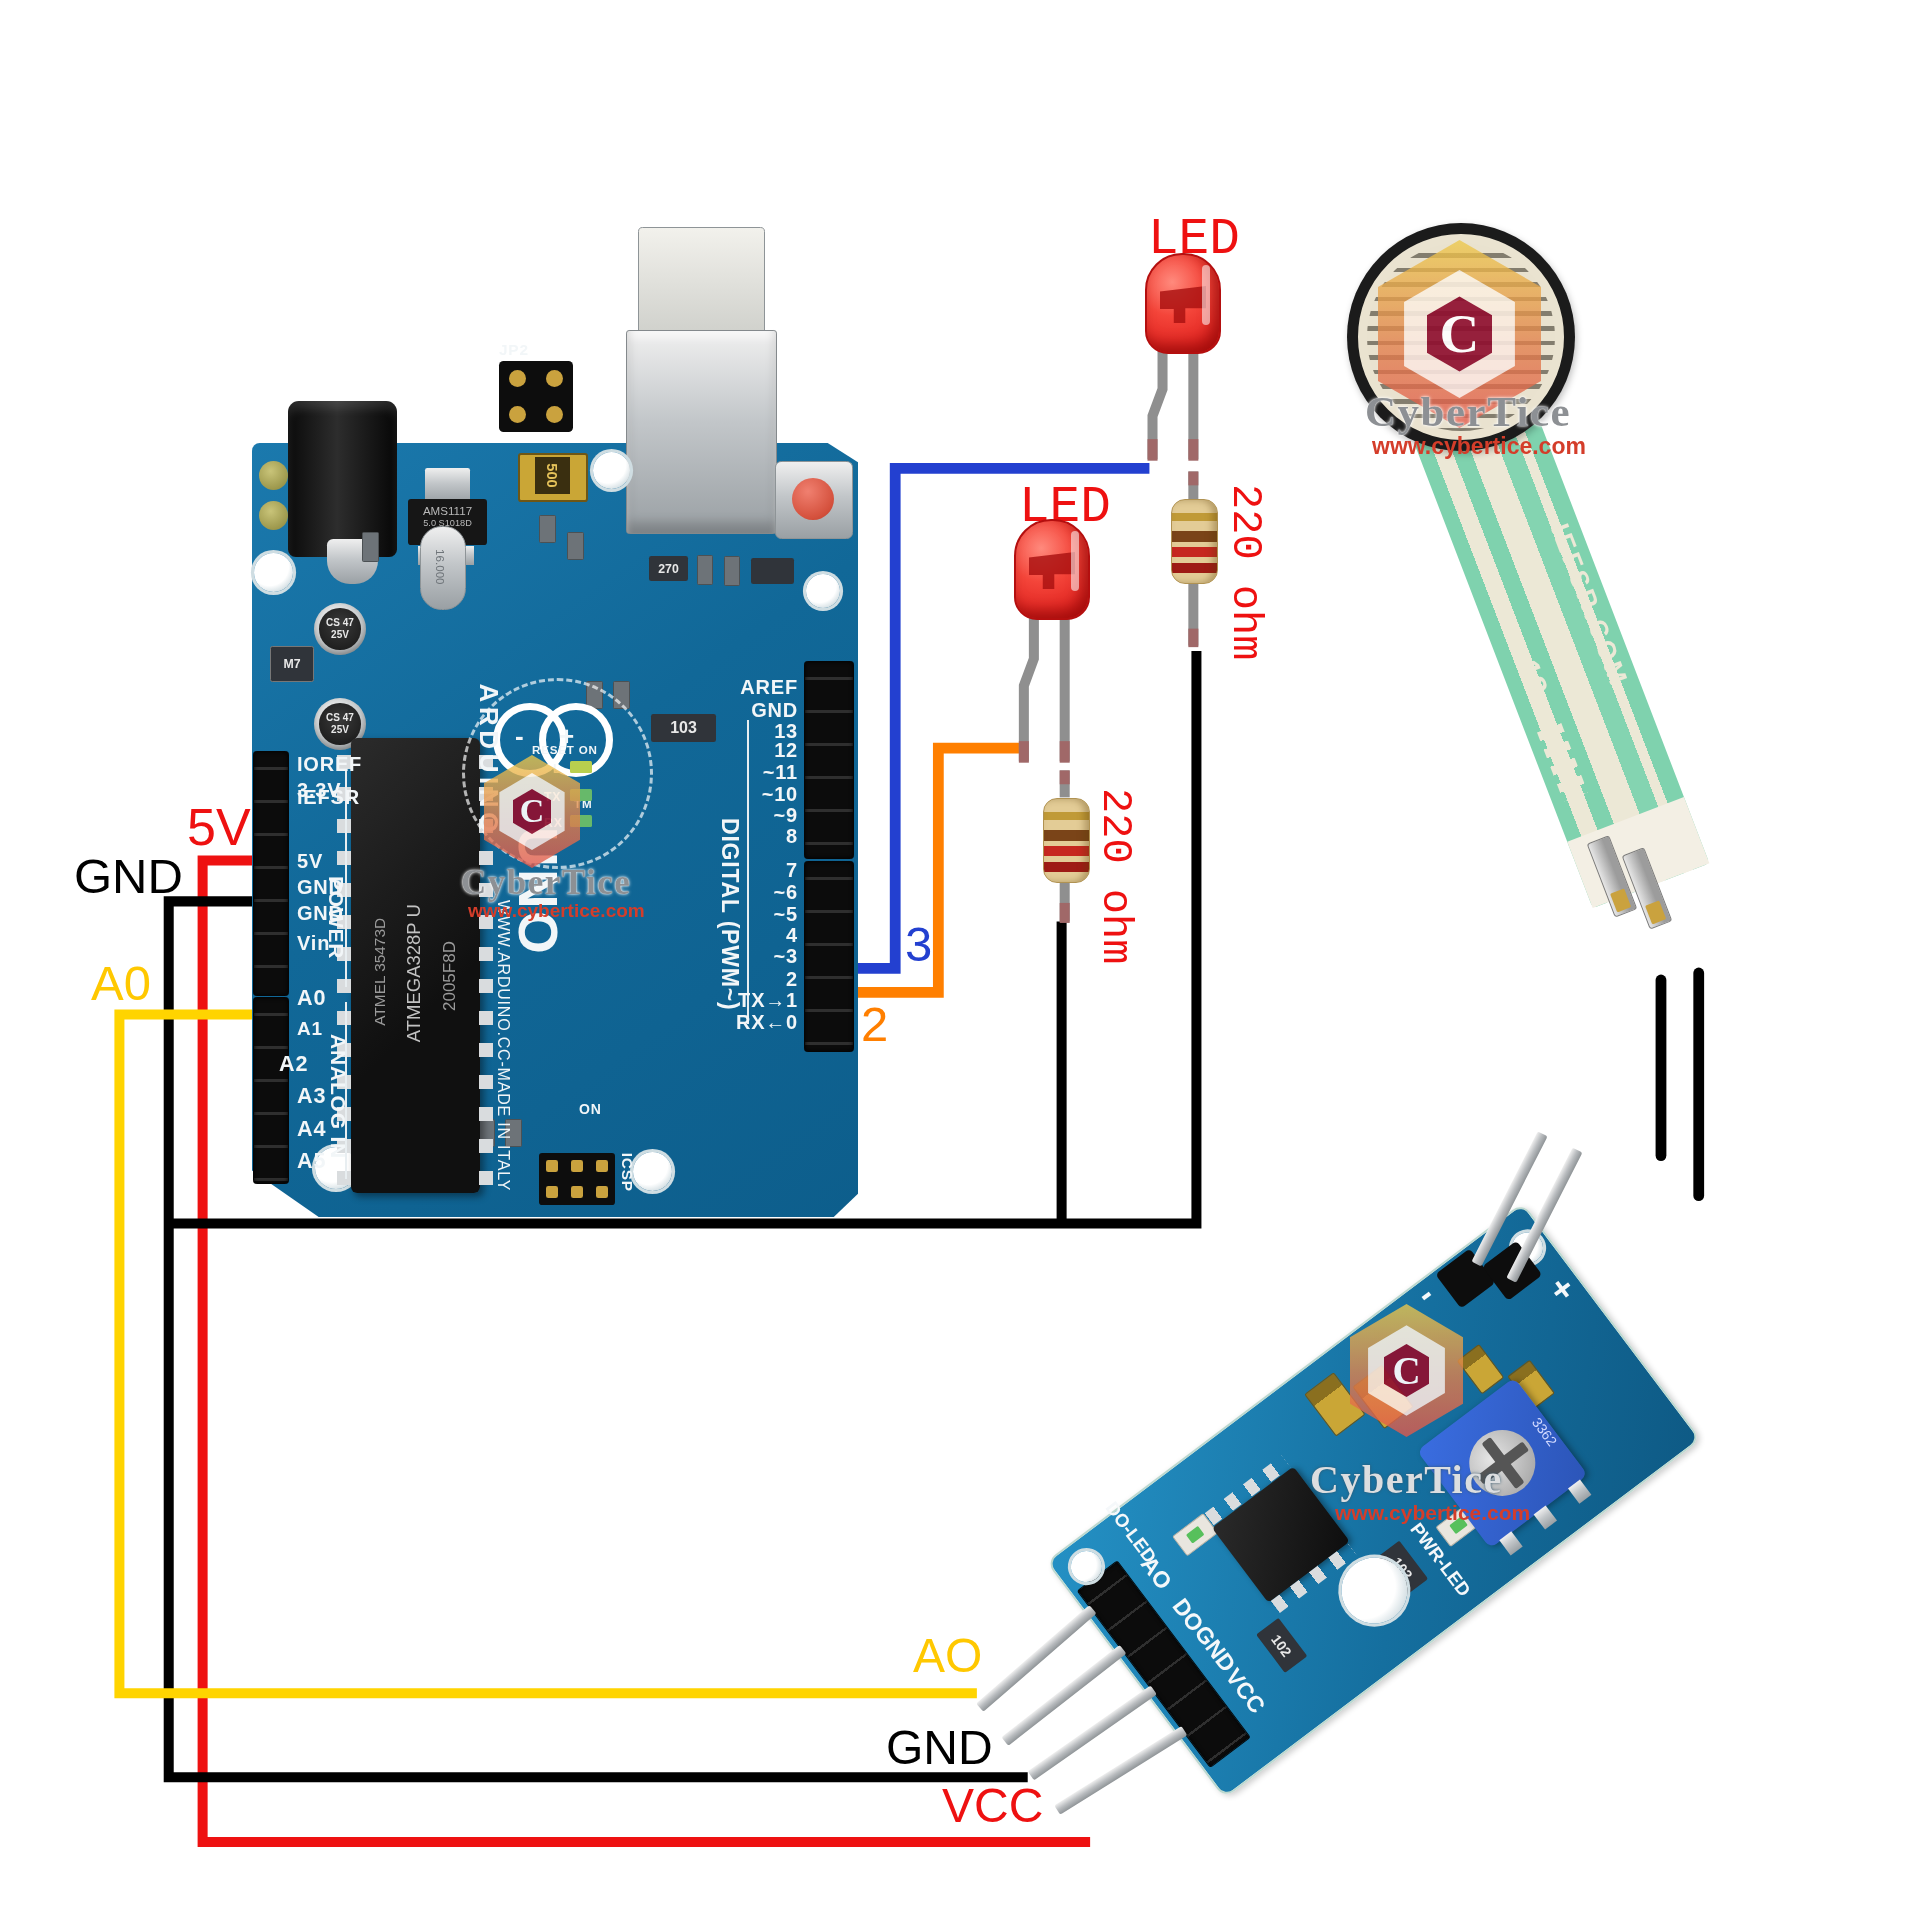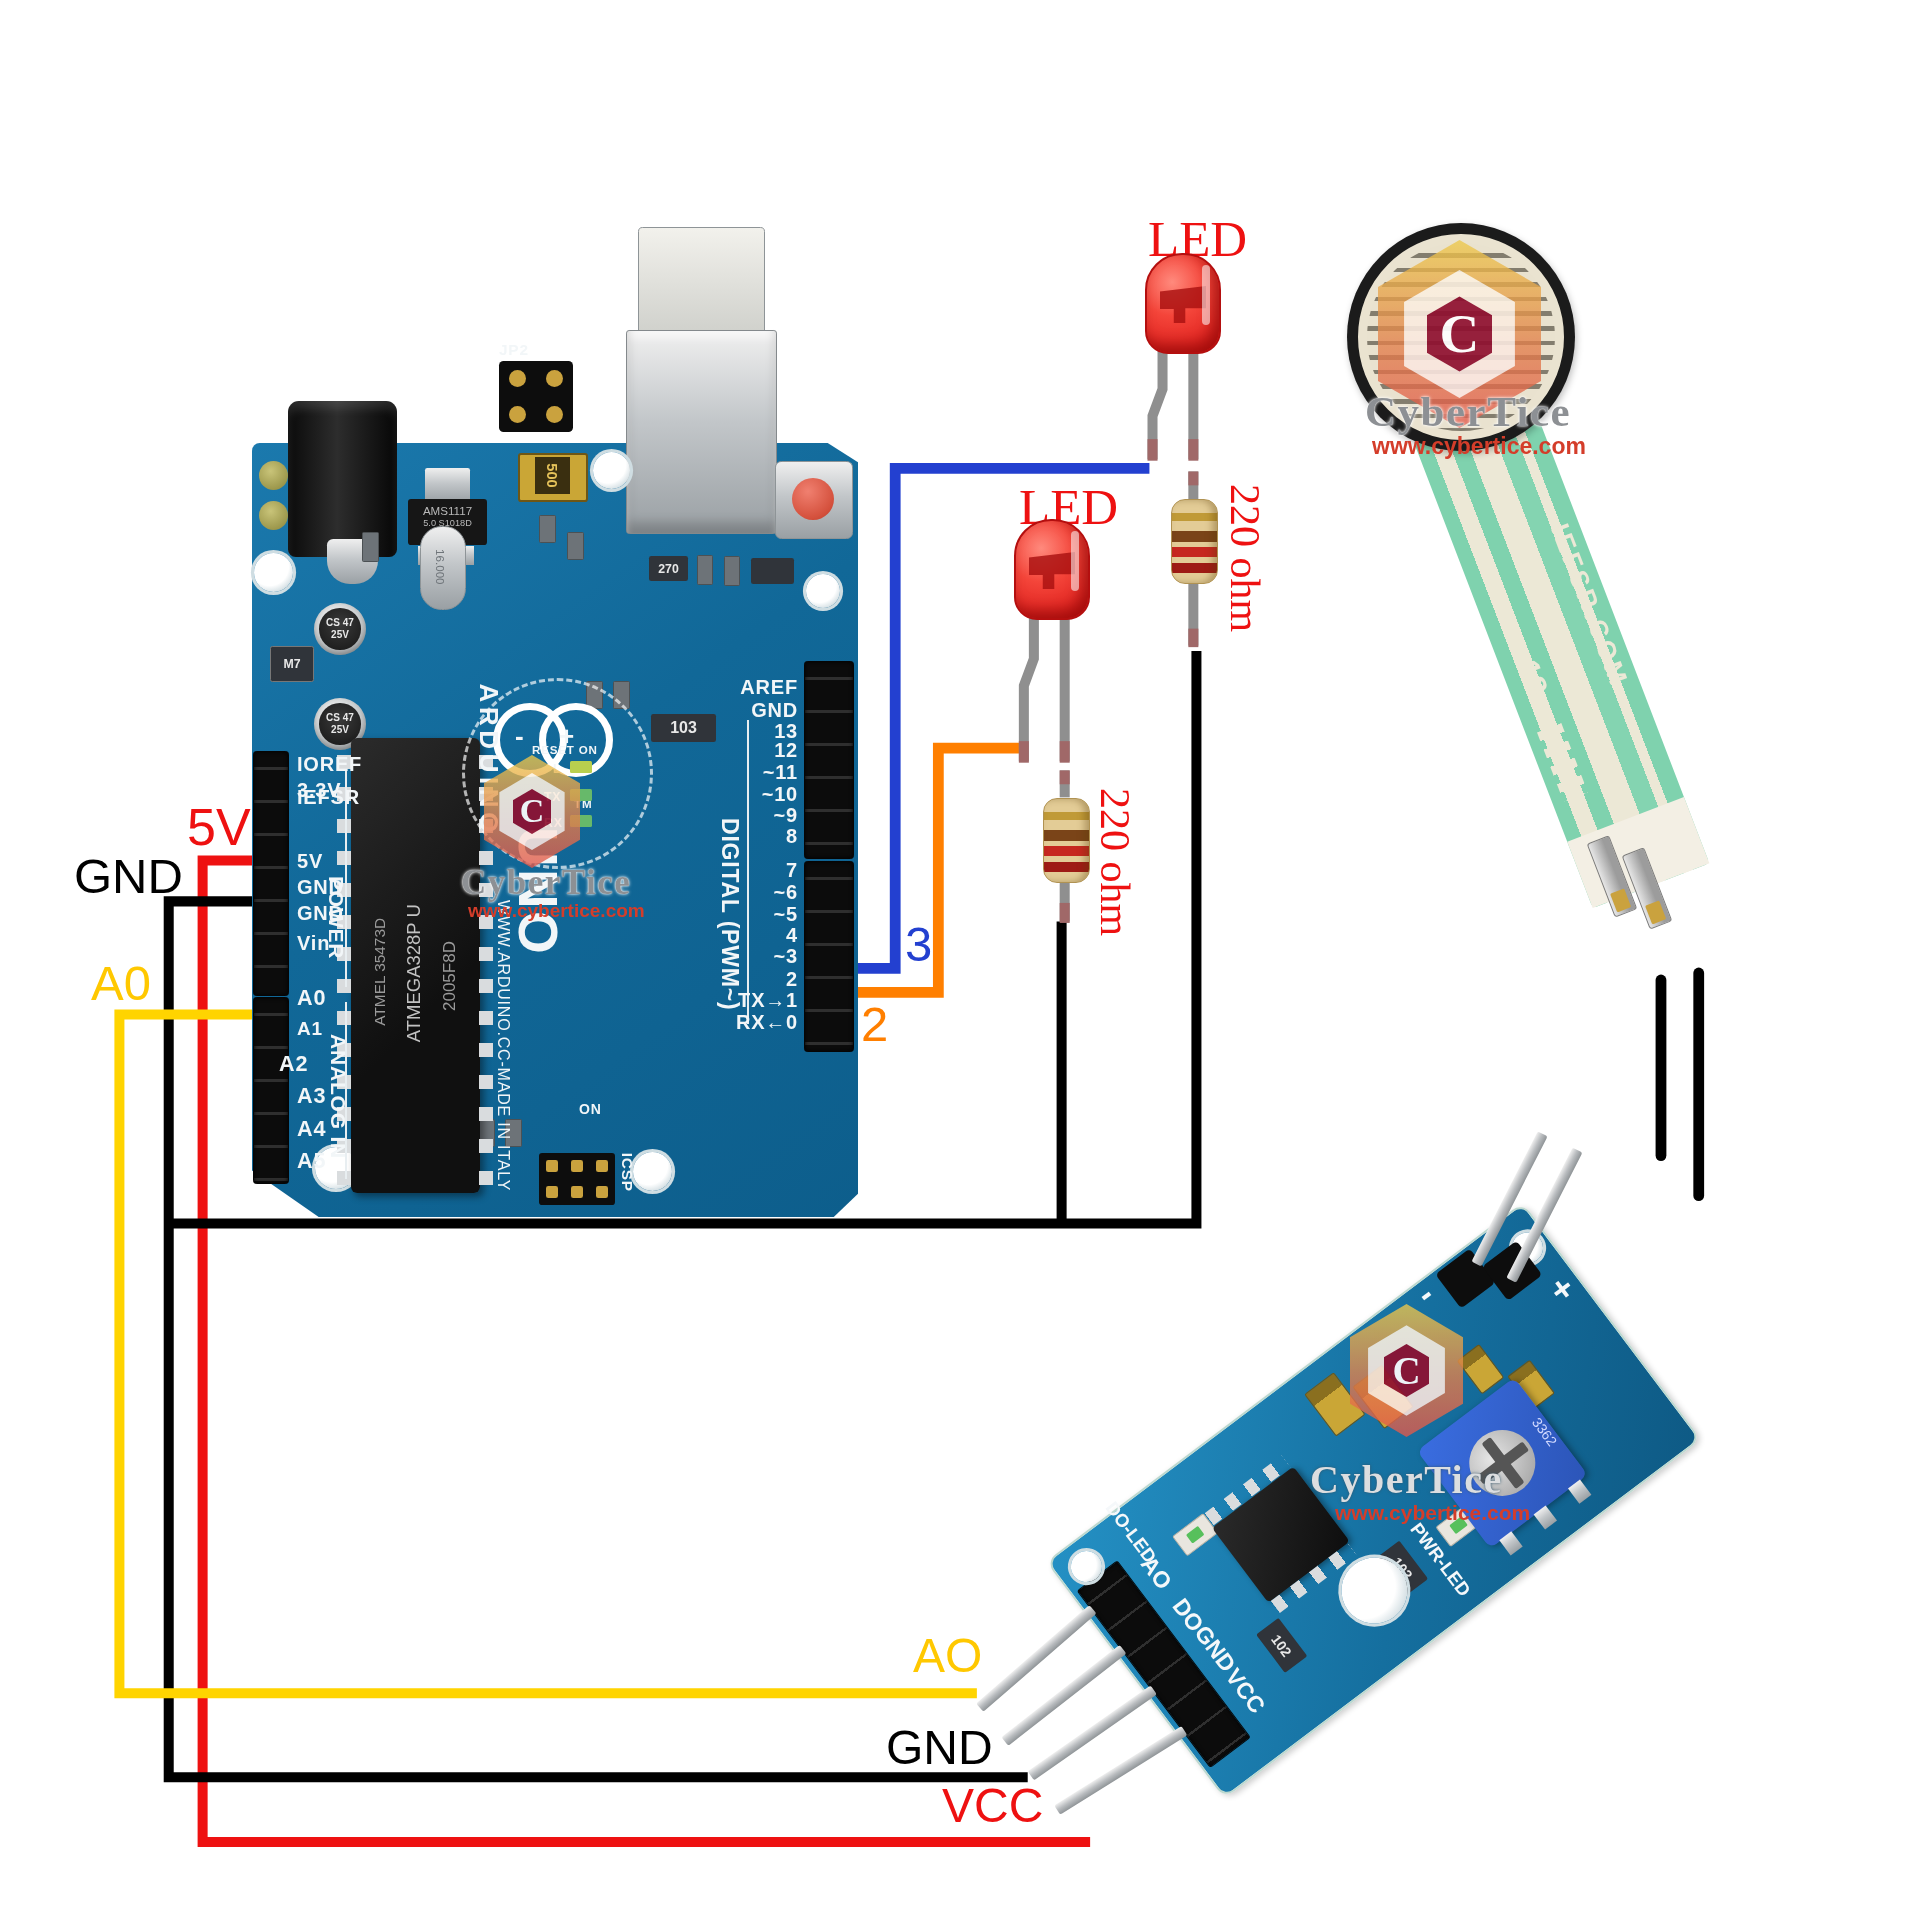--- a/index.html
+++ b/index.html
@@ -1,20 +1,20 @@
 <!DOCTYPE html>
 <html style="font-size:12.3px"><head>
 <meta charset="utf-8">
 <style>
   html,body{margin:0;padding:0;background:#fff;}
   #canvas{position:relative;width:1926px;height:1926px;background:#ffffff;overflow:hidden;
           font-family:"Liberation Sans",sans-serif;}
   .abs{position:absolute;}
   .lbl{position:absolute;white-space:nowrap;line-height:1;}
-  .serif{font-family:Liberation Serif, serif;}
+  .serif{font-family:Liberation Mono, monospace;}
   .vrot{transform:rotate(90deg);}
   .center{display:flex;align-items:center;justify-content:center;}
   
   #uno-board{left:252px;top:443px;width:606px;height:774px;
     background:linear-gradient(145deg,#1b79ad 0%,#116898 45%,#0d5e8c 100%);
     clip-path:polygon(0 0,95% 0,100% 2.5%,100% 97%,96% 100%,11% 100%,0 94%);
     border-radius:7.7px;}
   .silk{color:#f2f6f8;font-weight:bold;letter-spacing:0.8px;}
   .hdr{background:repeating-linear-gradient(180deg,#0c0c0c 0 15.4px,#2f2f2f 15.4px 17.7px,#0c0c0c 17.7px 33px);
        border:1.5px solid #050505;border-radius:3.1px;box-shadow:inset 0 0 4.6px #000;}

